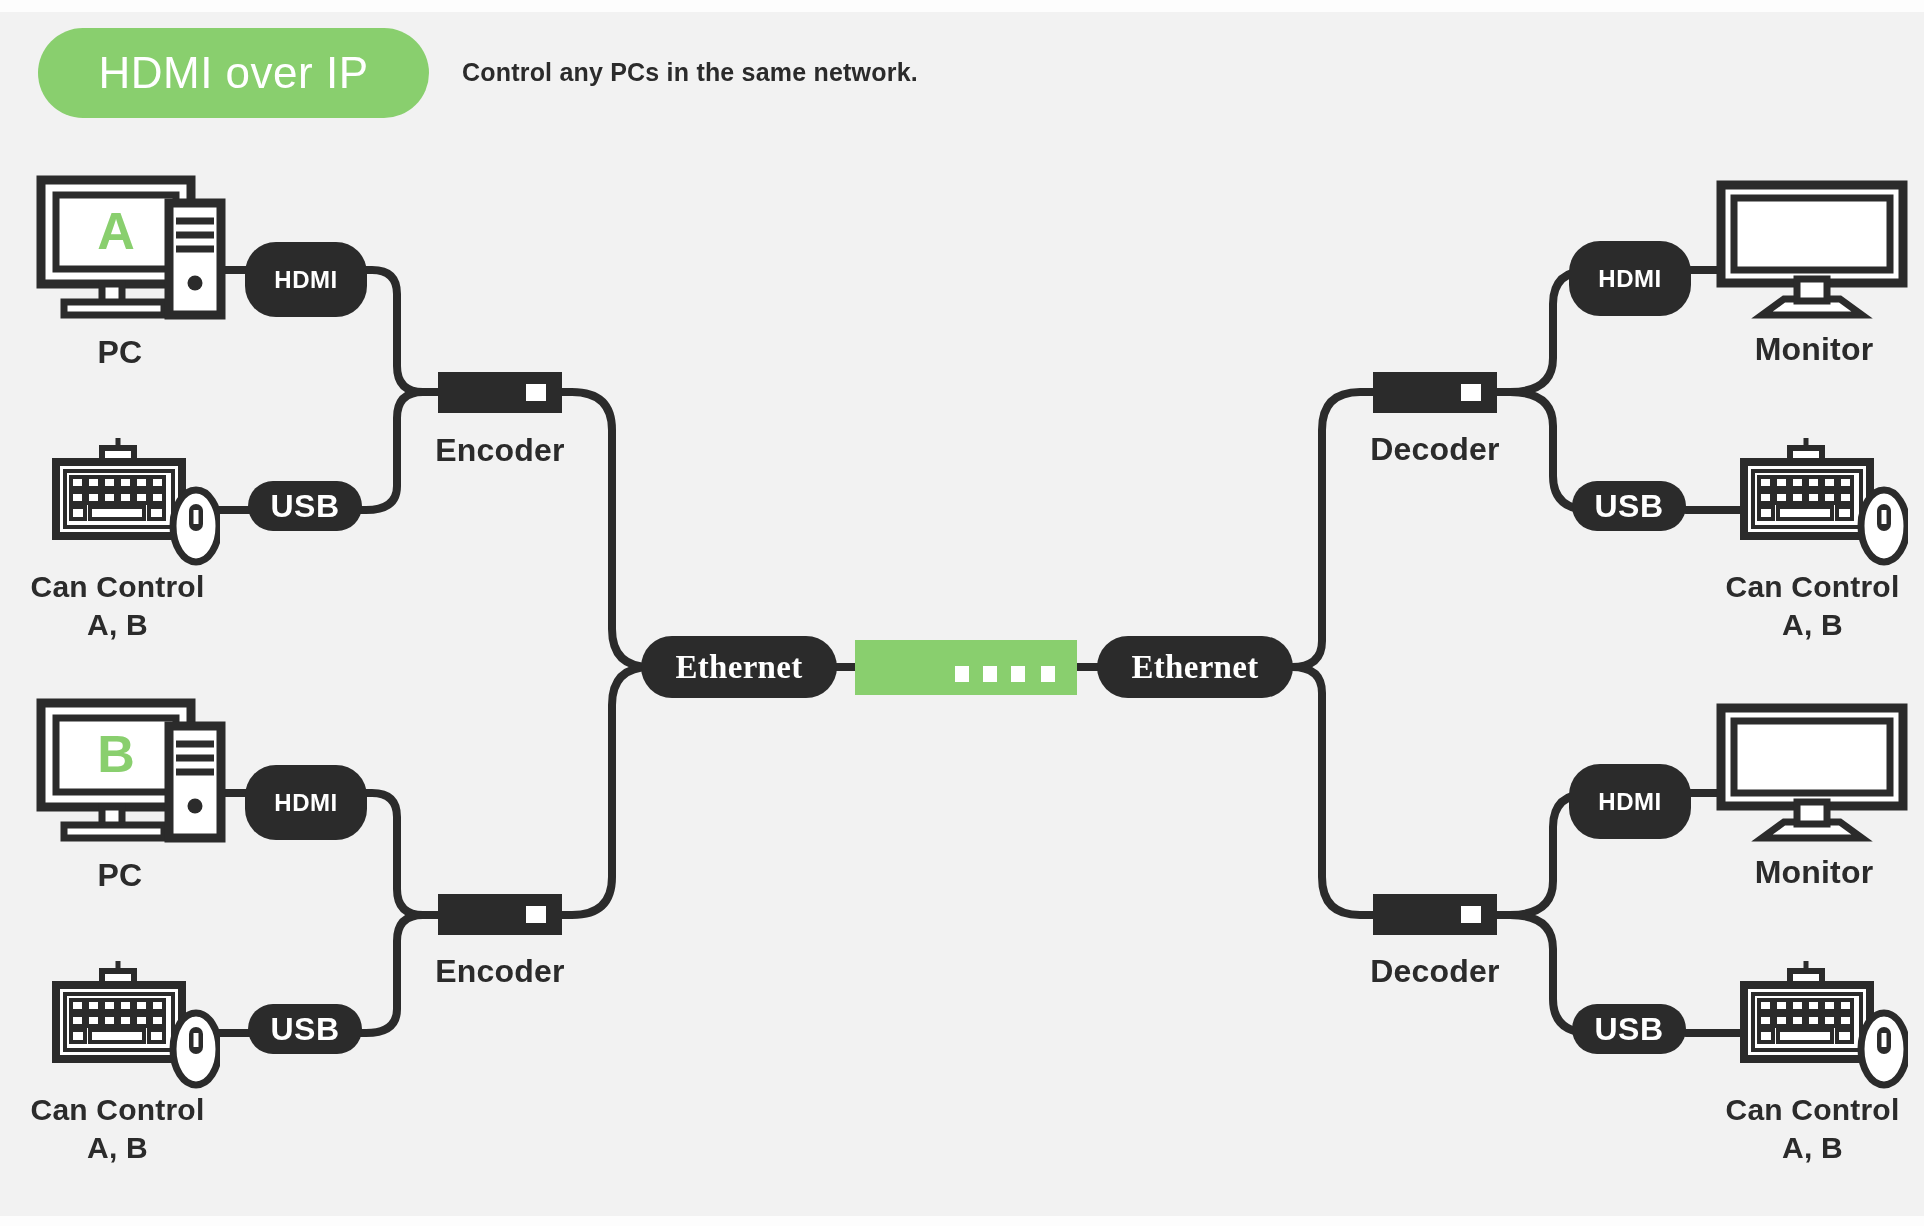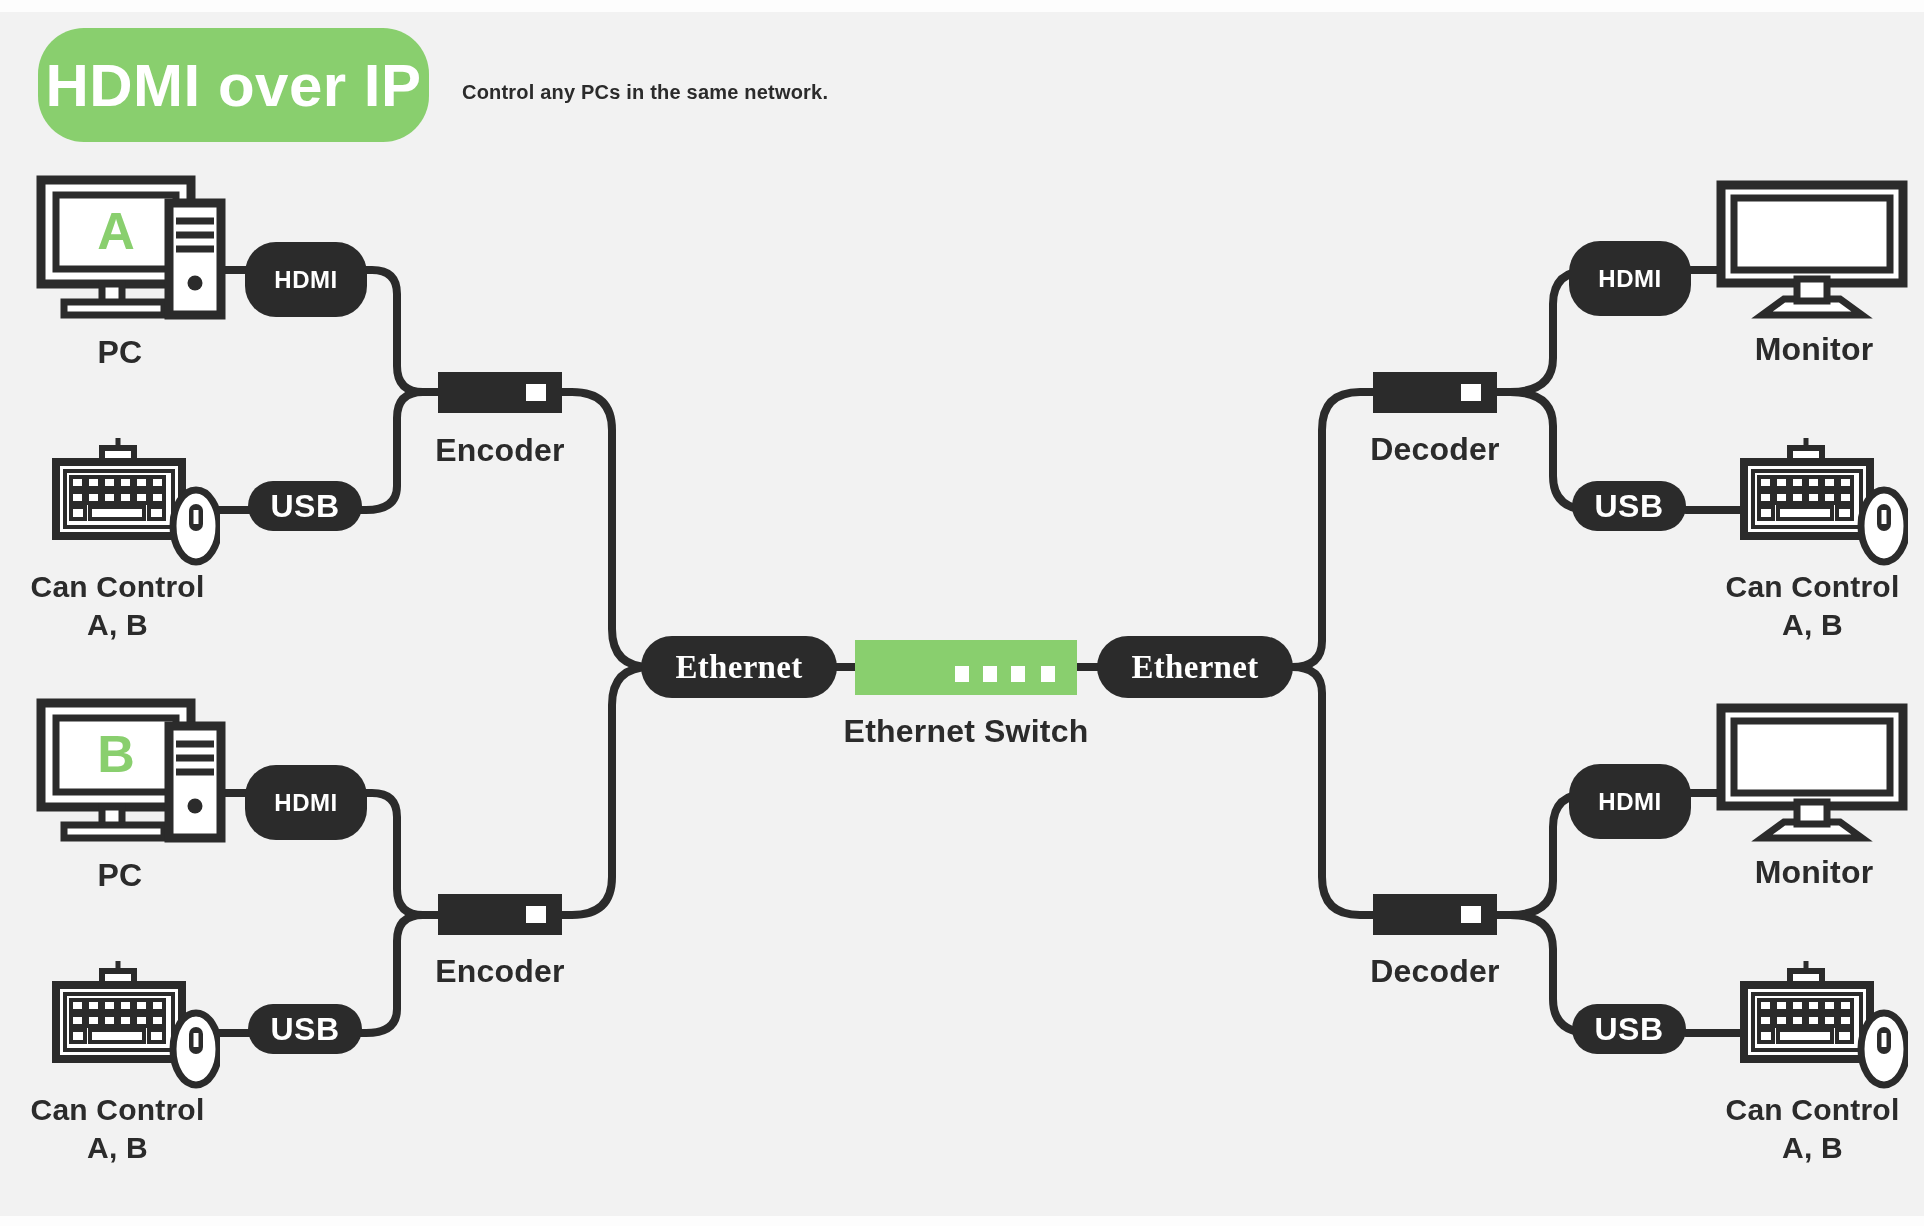--- a/index.html
+++ b/index.html
@@ -2,24 +2,24 @@
 <html style="--background: #F2F2F2; --ink: #2B2B2B; --green: #89CF6E; --white: #FFFFFF;"><head>
 <meta charset="utf-8">
 <style>
   :root{
     --background:#F2F2F2; --ink:#2B2B2B; --green:#89CF6E; --white:#FFFFFF;
   }
   html,body{margin:0;padding:0;}
   body{font-family:"Liberation Sans",sans-serif;background:#e8e8e8;}
   .canvas{position:relative;width:1924px;height:1226px;background:var(--background);overflow:hidden;}
   .edge-strip{position:absolute;left:0;width:1924px;background:#FDFDFD;}
-  .badge{position:absolute;left:38px;top:28px;width:391px;height:114px;background:var(--green);
+  .badge{position:absolute;left:38px;top:28px;width:391px;height:90px;background:var(--green);
          border-radius:46px;display:flex;align-items:center;justify-content:center;
-         color:var(--white);font-size:60px;font-weight:700;letter-spacing:.5px;}
-  .subtitle{position:absolute;left:462px;top:58px;font-size:20px;font-weight:600;color:var(--ink);letter-spacing:.2px;margin-top:23px;}
+         color:var(--white);font-size:44px;font-weight:400;letter-spacing:.5px;}
+  .subtitle{position:absolute;left:462px;top:58px;font-size:25px;font-weight:600;color:var(--ink);letter-spacing:.2px;}
   .tag{position:absolute;background:var(--ink);color:var(--white);border-radius:31px;
        display:flex;align-items:center;justify-content:center;font-weight:700;}
   .tag.hdmi{width:122px;height:75px;font-size:24px;letter-spacing:.5px;}
   .tag.usb{width:114px;height:50px;font-size:32px;letter-spacing:.5px;}
   .tag.eth{width:196px;height:62px;font-size:33px;letter-spacing:.3px;font-family:Liberation Serif, serif;}
   .device{position:absolute;width:124px;height:41px;background:var(--ink);}
   .device .port{position:absolute;left:88px;top:12px;width:20px;height:17px;background:var(--white);}
   .switch{position:absolute;left:855px;top:640px;width:222px;height:55px;background:var(--green);}
   .switch .p{position:absolute;top:26px;width:14px;height:16px;background:var(--white);}
   .lbl{position:absolute;color:var(--ink);font-size:32px;font-weight:600;text-align:center;letter-spacing:.2px;}
@@ -186,21 +186,20 @@
     </div>
   <div class="lbl" style="left:410px;top:953px;width:180px;">Encoder</div>
 
   <div class="tag eth" style="left:641px;top:636px;">Ethernet</div>
   <div class="switch">
     <span class="p" style="left:100px;"></span>
     <span class="p" style="left:128px;"></span>
     <span class="p" style="left:156px;"></span>
     <span class="p" style="left:186px;"></span>
   </div>
-  <div class="lbl" style="left:806px;top:713px;width:320px;">Ethernet Switch</div>
   <div class="tag eth" style="left:1097px;top:636px;">Ethernet</div>
 
   <div class="device" style="left:1373px;top:372px;">
       <span class="port"></span>
     </div>
   <div class="lbl" style="left:1345px;top:431px;width:180px;">Decoder</div>
   <div class="tag hdmi" style="left:1569px;top:241px;">HDMI</div>
   <div class="tag usb" style="left:1572px;top:481px;">USB</div>
 
   <svg class="icon" style="left:1716px;top:180px;" width="192" height="140" viewBox="0 0 192 140">

